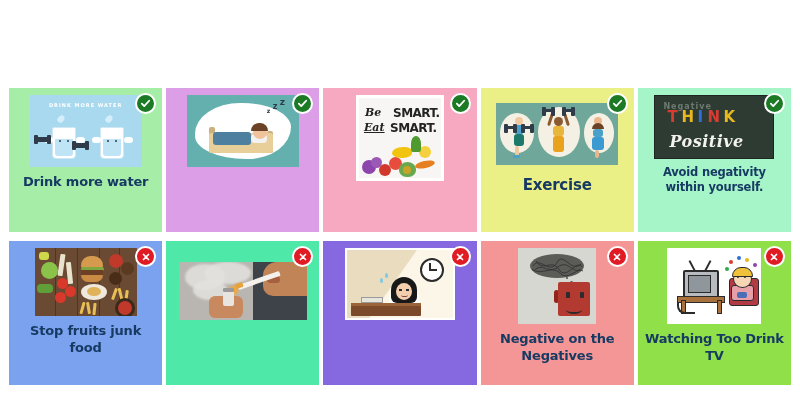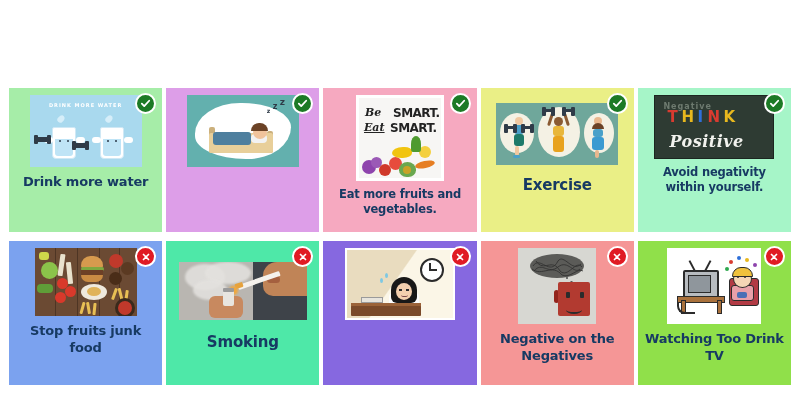--- a/index.html
+++ b/index.html
@@ -252,21 +252,20 @@
         <div class="fr" style="left:12px;bottom:10px;width:11px;height:11px;background:#9b59b6;"></div>
         <div class="fr" style="left:20px;bottom:2px;width:12px;height:12px;background:#d0392b;"></div>
         <div class="fr" style="left:30px;bottom:8px;width:13px;height:13px;background:#e74c3c;"></div>
         <div class="fr" style="left:40px;bottom:1px;width:17px;height:15px;background:#6aa84f;border-radius:50% 50% 45% 45%;"></div>
         <div class="fr" style="left:44px;bottom:4px;width:8px;height:8px;background:#c9a227;"></div>
         <div class="fr" style="left:33px;bottom:20px;width:20px;height:11px;background:#f1c40f;border-radius:60% 40% 50% 50%;"></div>
         <div class="fr" style="left:56px;bottom:10px;width:20px;height:7px;background:#e67e22;border-radius:50%;transform:rotate(-12deg);"></div>
         <div class="fr" style="left:60px;bottom:20px;width:12px;height:12px;background:#f4d03f;"></div>
         <div class="fr" style="left:52px;bottom:26px;width:10px;height:16px;background:#4e9a2f;border-radius:50% 50% 20% 20%;"></div>
       </div>
-      <div class="card-label">Eat more fruits and vegetables.</div>
     </div>
 
     <div class="card" style="background:#eaef86;">
       <div class="badge ok">
         <svg width="11" height="11" viewBox="0 0 12 12">
             <path d="M2 6.2 L4.6 8.8 L10 3" stroke="#ffffff" stroke-width="2" fill="none" stroke-linecap="round" stroke-linejoin="round"></path>
           </svg>
       </div>
       <div class="thumb ex-bg" style="width:122px;height:62px;margin-top:8px;">
         <div class="blob" style="left:4px;top:10px;width:34px;height:40px;"></div>
@@ -368,21 +367,20 @@
         <div class="abs" style="left:74px;top:0;width:54px;height:58px;background:#3e4349;"></div>
         <div class="abs" style="left:84px;top:0;width:44px;height:34px;background:#c08457;border-radius:14px 0 0 10px;"></div>
         <div class="lips" style="left:88px;top:14px;"></div>
         <div class="cig" style="left:58px;top:16px;width:44px;"></div>
         <div class="cig-tip" style="left:56px;top:21px;"></div>
         <div class="abs" style="left:50px;top:24px;width:9px;height:9px;background:#f0a73c;border-radius:50%;filter:blur(1px);"></div>
         <div class="hand" style="left:30px;top:34px;width:34px;height:22px;"></div>
         <div class="abs" style="left:44px;top:28px;width:11px;height:16px;background:#e8e5e0;border-radius:2px;"></div>
         <div class="abs" style="left:44px;top:26px;width:11px;height:4px;background:#9a9a9a;border-radius:1px;"></div>
       </div>
-      <div class="card-label" style="margin-top:14px;font-size:15px;">Smoking</div>
     </div>
 
     <div class="card small-label" style="background:#8668e0;">
       <div class="badge no">
         <svg width="10" height="10" viewBox="0 0 12 12">
             <path d="M3 3 L9 9 M9 3 L3 9" stroke="#ffffff" stroke-width="2" stroke-linecap="round"></path>
           </svg>
       </div>
       <div class="thumb lm-bg" style="width:106px;height:68px;border:2px solid #ffffff;">
         <div class="lm-wall"></div>

